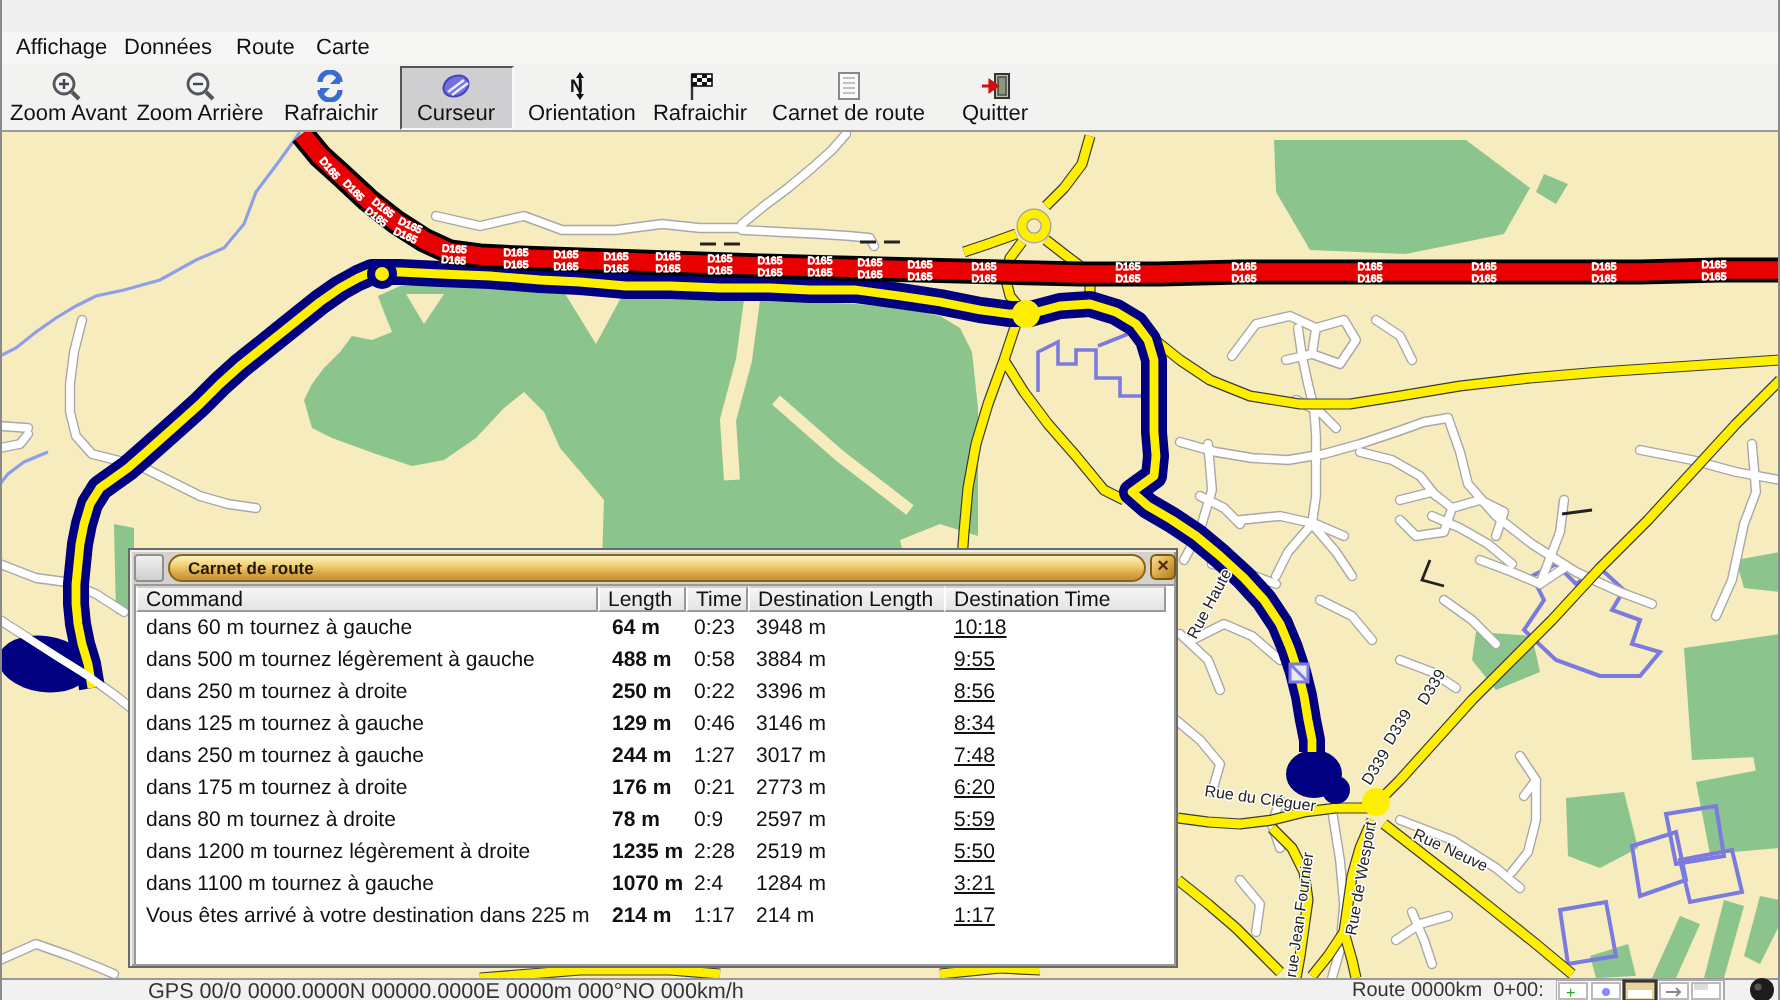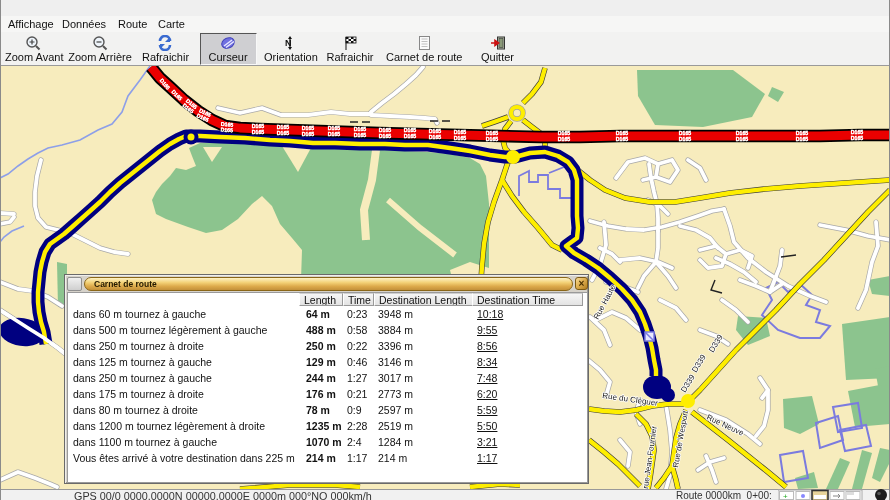--- a/index.html
+++ b/index.html
@@ -415,20 +415,21 @@
 </svg>
   </div>
 <div id="dialog">
  <div id="dtitle">
   <div id="dmenubtn"></div>
   <div id="dgold">Carnet de route</div>
   <div id="dclose">×</div>
  </div>
  <div id="dtable">
   <div class="hrow">
+   <div class="hcell" style="left:0px;width:231px">Command</div>
    <div class="hcell" style="left:231px;width:44px">Length</div>
    <div class="hcell" style="left:275px;width:31px">Time</div>
    <div class="hcell" style="left:306px;width:112px">Destination Length</div>
    <div class="hcell" style="left:404px;width:111px">Destination Time</div>
   </div>
   <div class="drow" style="top:13px">
         <span class="c0">dans 60 m tournez à gauche</span>
         <span class="c1">64 m</span>
         <span class="c2">0:23</span>
         <span class="c3">3948 m</span>

